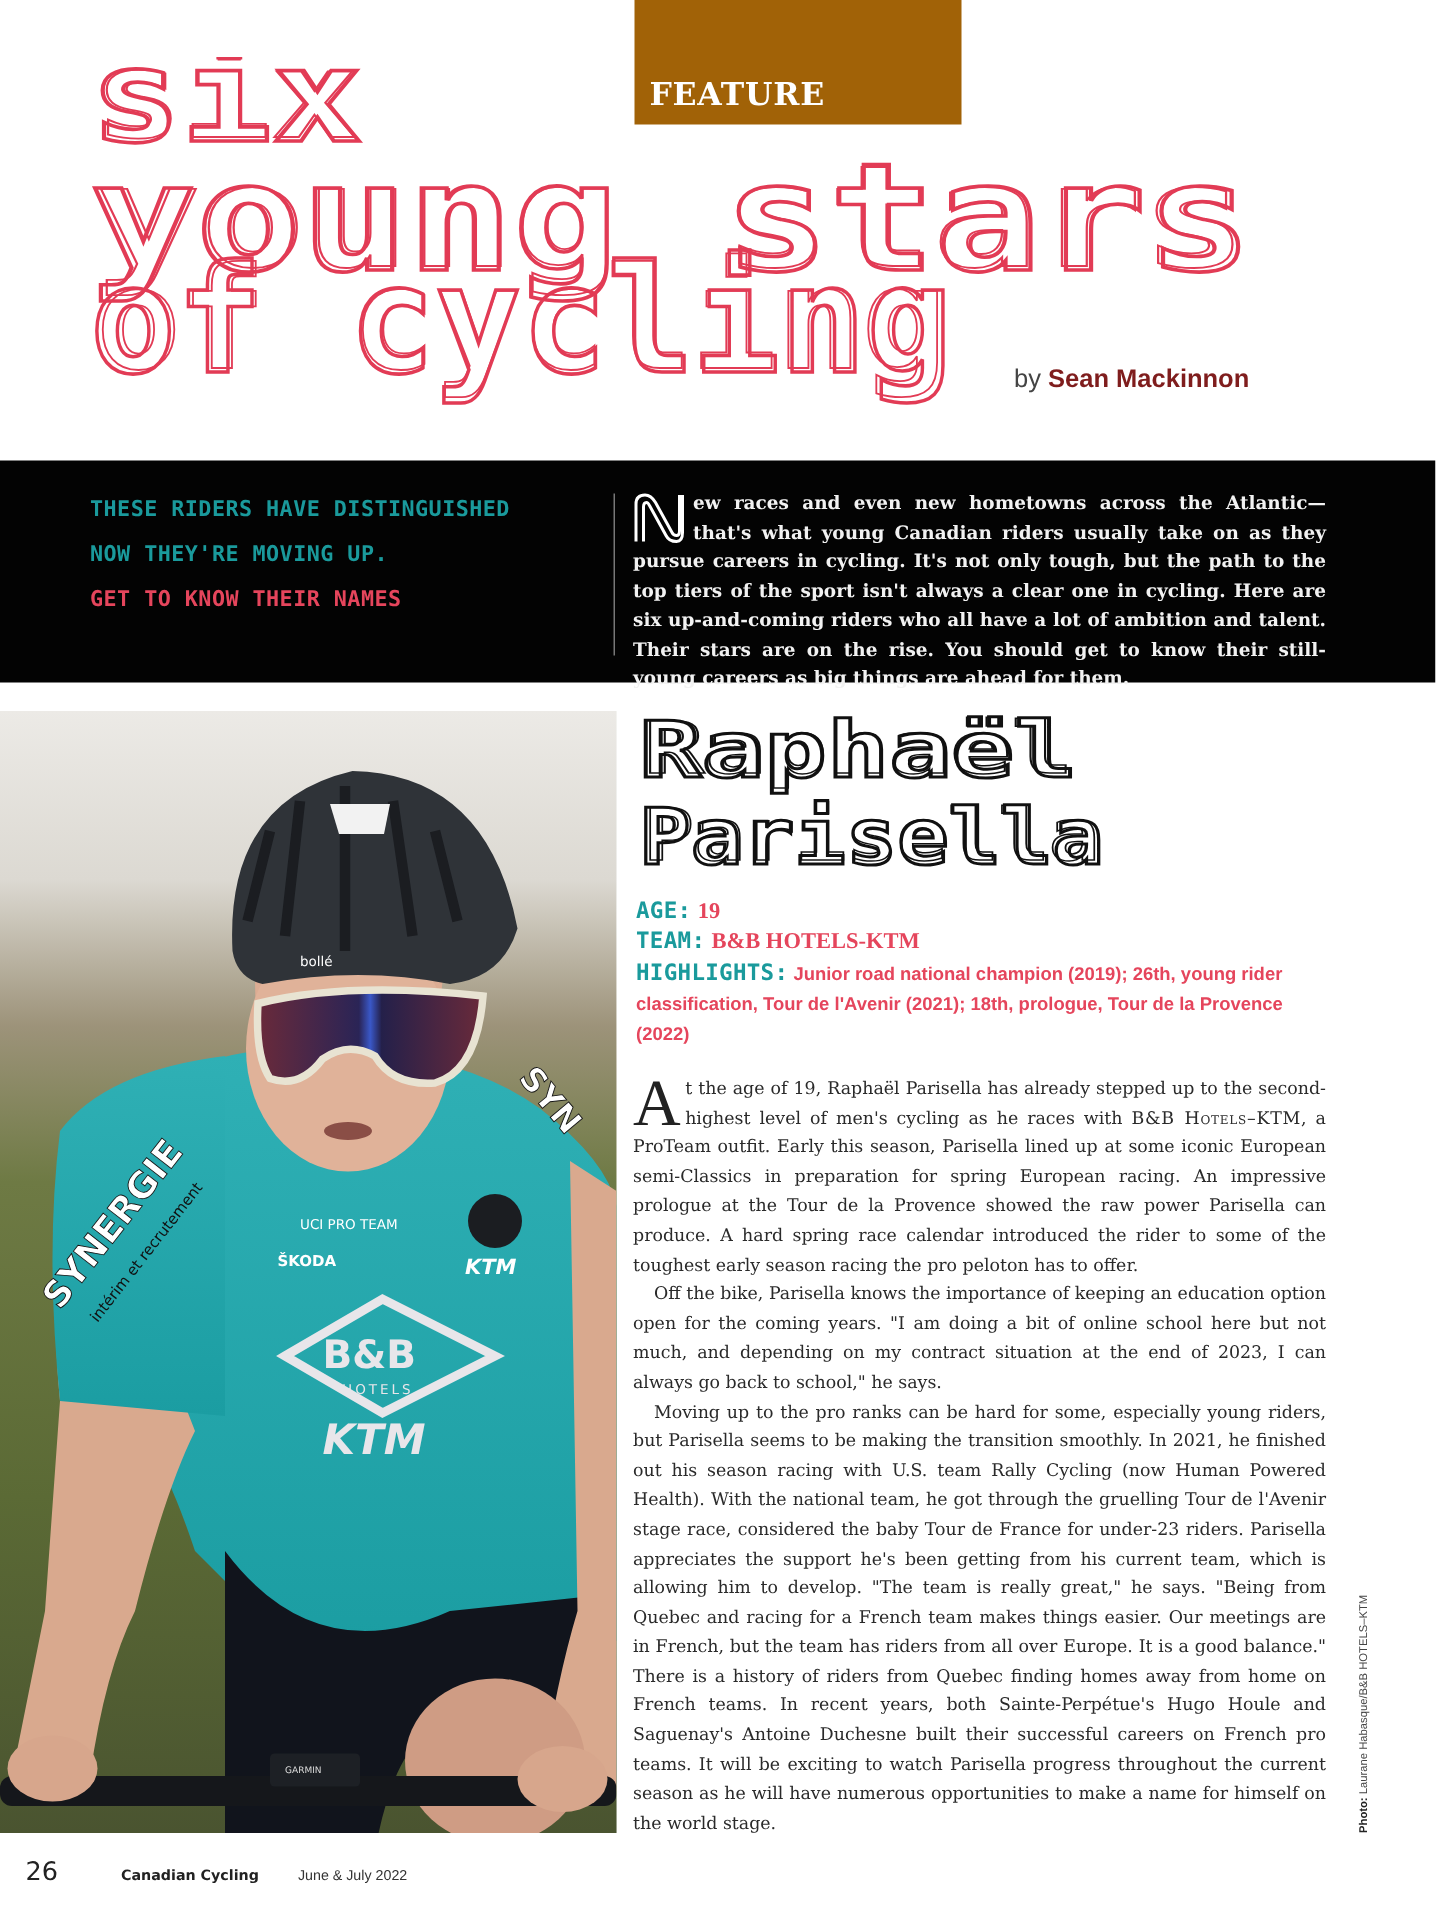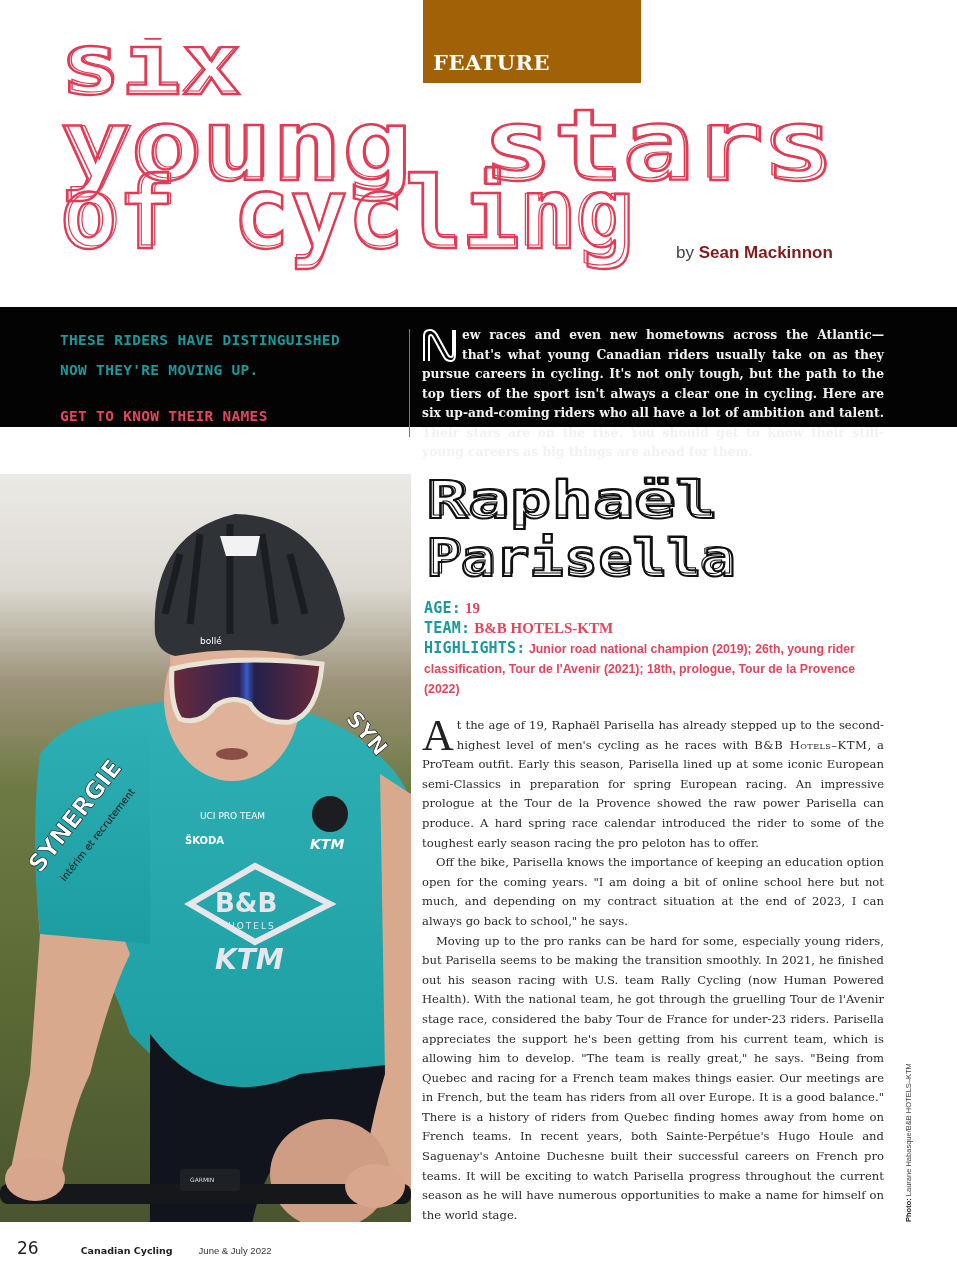--- a/index.html
+++ b/index.html
@@ -24,31 +24,31 @@
   }
 
   .byline {
     position: absolute; left: 676px; top: 243px;
     font-family: "Liberation Sans", sans-serif; font-size: 17px; color: #444;
   }
   .byline b { color: #7f1d1d; font-weight: bold; }
 
   
   .intro-band {
-    position: absolute; left: 0; top: 307px; width: 957px; height: 120px;
+    position: absolute; left: 0; top: 307px; width: 957px; height: 148px;
     background: #030303;
   }
   .deck {
     position: absolute; left: 60px; top: 18px; width: 320px;
     font-family: "DejaVu Sans Mono", monospace; font-weight: bold;
     font-size: 14.5px; line-height: 30px; letter-spacing: 0.3px;
     text-transform: uppercase;
   }
   .deck .teal { color: #1a9a9c; display: block; }
-  .deck .red { color: #e5455c; display: block; margin-top: 16px; }
+  .deck .red { color: #e5455c; display: block; }
   .band-divider {
     position: absolute; left: 409px; top: 22px; width: 1px; height: 108px;
     background: #777;
   }
   .intro-text {
     position: absolute; left: 422px; top: 18px; width: 462px;
     font-family: "DejaVu Serif", serif; font-weight: bold;
     font-size: 12.3px; line-height: 19.5px; color: #f2f2f2;
     text-align: justify;
   }

